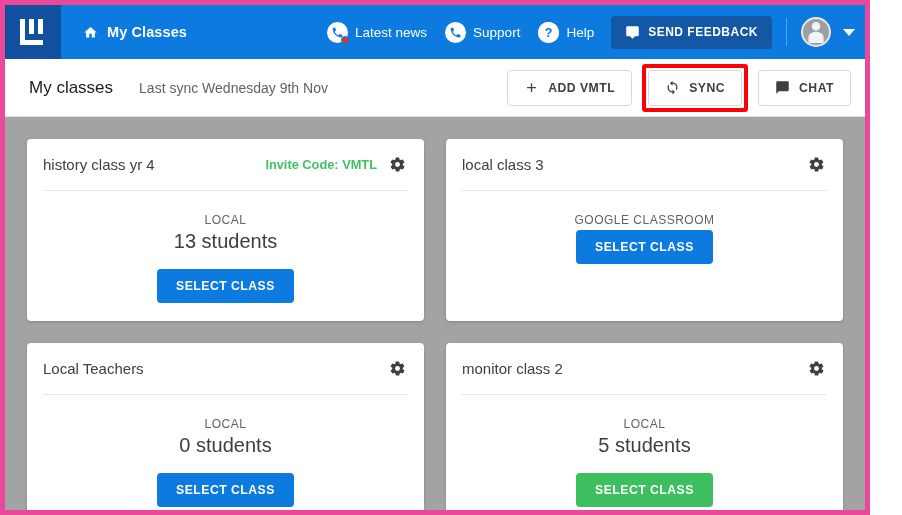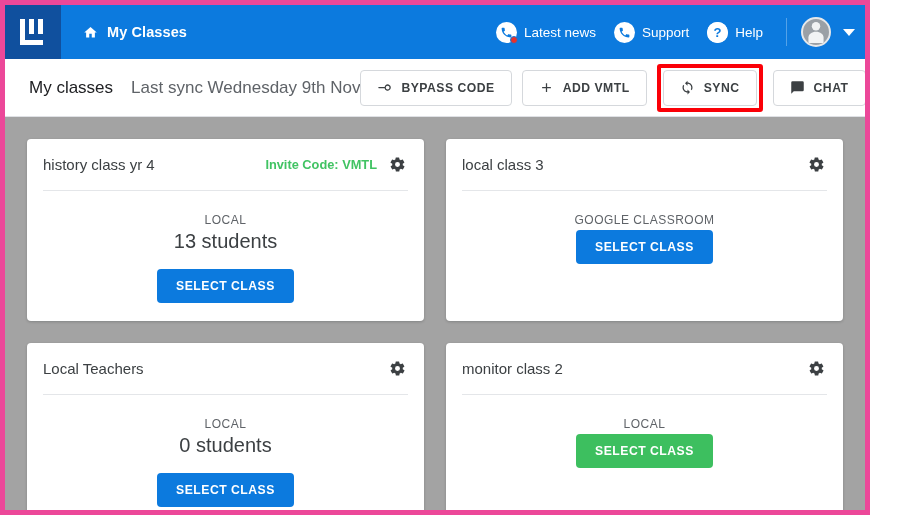--- a/index.html
+++ b/index.html
@@ -150,23 +150,23 @@
     align-items: center;
     padding: 0 14px 0 24px;
   }
   .page-title {
     font-size: 17px;
     color: #202124;
     font-weight: normal;
     white-space: nowrap;
   }
   .sync-note {
-    font-size: 17px;
+    font-size: 14px;
     color: #5f6368;
-    margin-left: 18px;
+    margin-left: 26px;
     white-space: nowrap;
   }
   .subbar-spacer { flex: 1 1 auto; }
 
   .tool-group { display: flex; align-items: center; gap: 10px; }
 
   .tool-btn {
     display: flex;
     align-items: center;
     justify-content: center;
@@ -325,20 +325,26 @@
       <div class="top-action">
         <span class="circ-icon">
           <svg width="21" height="21" viewBox="0 0 24 24">
             <circle cx="12" cy="12" r="12" fill="#ffffff"></circle>
             <text x="12" y="17.5" font-size="15" font-weight="bold" text-anchor="middle" fill="#0c7ade" font-family="Liberation Sans, sans-serif">?</text>
           </svg>
         </span>
         <span>Help</span>
       </div>
 
+      <button class="feedback-btn">
+        <svg width="15" height="15" viewBox="0 0 24 24" fill="#ffffff">
+          <path d="M20 2H4a2 2 0 0 0-2 2v12a2 2 0 0 0 2 2h4l4 4 4-4h4a2 2 0 0 0 2-2V4a2 2 0 0 0-2-2z"></path>
+        </svg>
+        <span>SEND FEEDBACK</span>
+      </button>
 
       <div class="topbar-divider"></div>
 
       <div class="avatar">
         <svg width="30" height="30" viewBox="0 0 24 24" fill="#f1f3f4">
           <circle cx="12" cy="8.6" r="3.9"></circle>
           <path d="M12 13.6c-3.9 0-7 2.4-7 5.4v5h14v-5c0-3-3.1-5.4-7-5.4z"></path>
         </svg>
       </div>
 
@@ -347,26 +353,20 @@
   </div>
 
   <div class="subbar">
     <span class="page-title">My classes</span>
     <span class="sync-note">Last sync Wednesday 9th Nov</span>
 
     <div class="subbar-spacer"></div>
 
     <div class="tool-group">
 
-      <button class="tool-btn">
-        <svg width="15" height="15" viewBox="0 0 24 24" fill="#3c4043">
-          <path d="M3 11h9.2a5 5 0 1 1 0 2H3a1 1 0 0 1 0-2zm14 4a3 3 0 1 0 0-6 3 3 0 0 0 0 6z"></path>
-        </svg>
-        <span>BYPASS CODE</span>
-      </button>
 
       <button class="tool-btn">
         <svg width="15" height="15" viewBox="0 0 24 24" fill="#3c4043">
           <path d="M19 13h-6v6h-2v-6H5v-2h6V5h2v6h6z"></path>
         </svg>
         <span>ADD VMTL</span>
       </button>
 
       <div class="highlight-wrap">
         <button class="tool-btn">
@@ -448,20 +448,21 @@
           <span class="card-head-spacer"></span>
           <span class="invite-code"></span>
           <span class="gear-btn">
             <svg width="17" height="17" viewBox="0 0 24 24" fill="#3c4043">
               <path d="M19.4 13a7.8 7.8 0 0 0 0-2l2.1-1.6a.5.5 0 0 0 .1-.6l-2-3.5a.5.5 0 0 0-.6-.2l-2.5 1a7.3 7.3 0 0 0-1.7-1l-.4-2.6a.5.5 0 0 0-.5-.4h-4a.5.5 0 0 0-.5.4l-.4 2.6c-.6.2-1.2.6-1.7 1l-2.5-1a.5.5 0 0 0-.6.2l-2 3.5a.5.5 0 0 0 .1.6L4.6 11a7.8 7.8 0 0 0 0 2l-2.1 1.6a.5.5 0 0 0-.1.6l2 3.5c.1.2.4.3.6.2l2.5-1c.5.4 1.1.8 1.7 1l.4 2.6c0 .3.2.4.5.4h4c.3 0 .5-.1.5-.4l.4-2.6c.6-.2 1.2-.6 1.7-1l2.5 1c.2.1.5 0 .6-.2l2-3.5a.5.5 0 0 0-.1-.6L19.4 13zM12 15.5a3.5 3.5 0 1 1 0-7 3.5 3.5 0 0 1 0 7z"></path>
             </svg>
           </span>
         </div>
         <div class="card-body">
           <span class="source-label">LOCAL</span>
+          <span class="count-text">5 students</span>
           <button class="select-btn green">SELECT CLASS</button>
         </div>
       </div>
 
     </div>
   </div>
 
 </div>
 
 </body></html>

